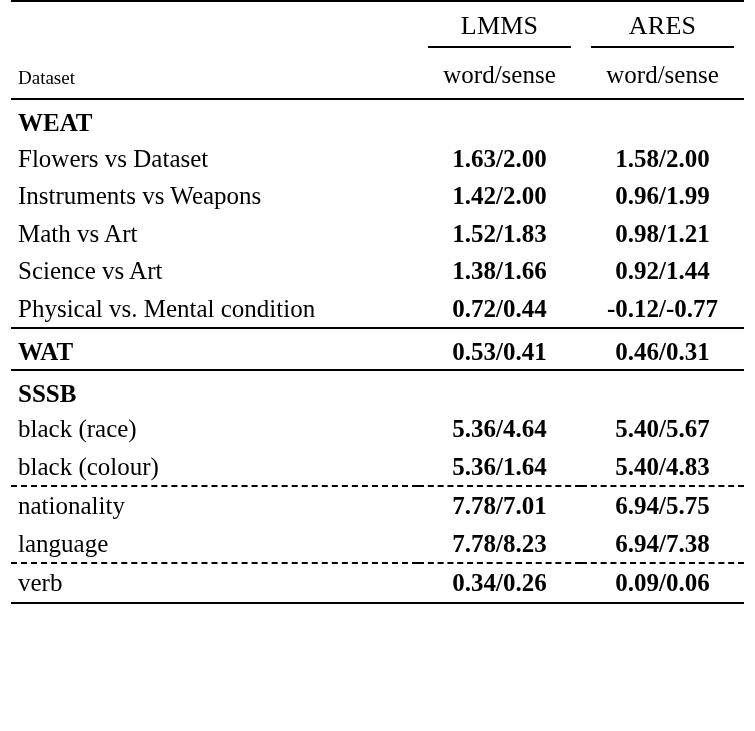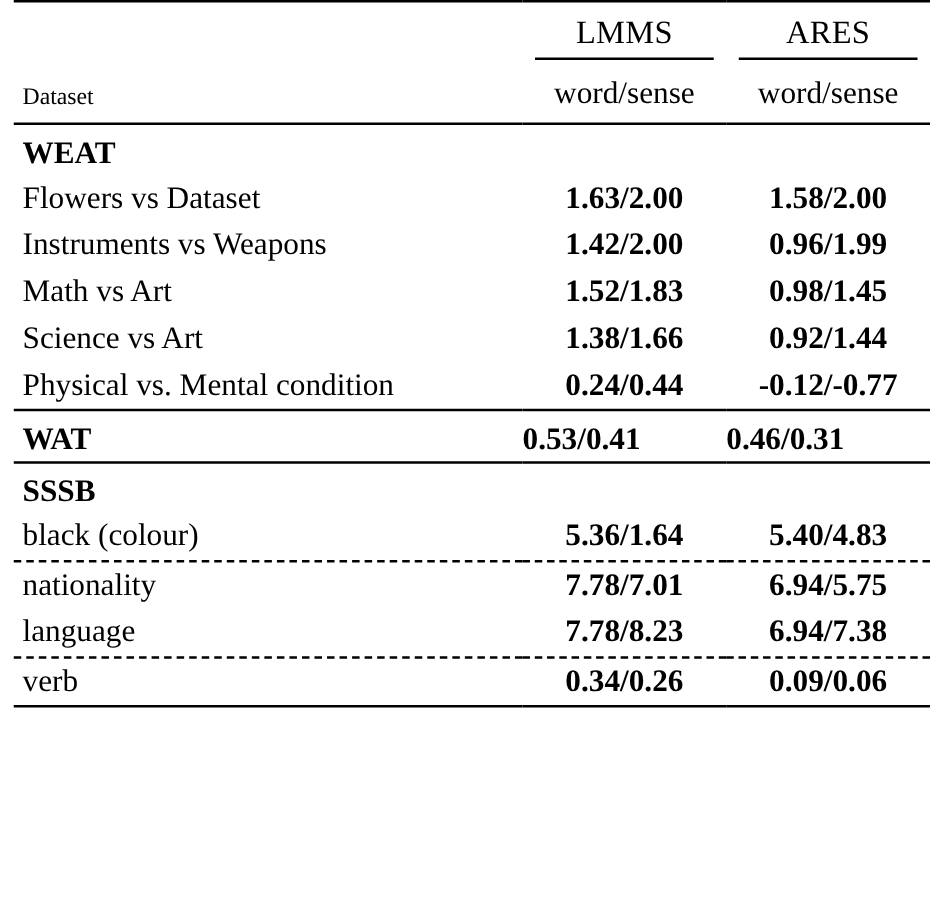--- a/index.html
+++ b/index.html
@@ -121,21 +121,21 @@
     line-height: 1.18;
   }
   td.section {
     text-align: left;
     padding: 8px 0 2px 7px;
     font-weight: bold;
     white-space: nowrap;
     line-height: 1.18;
   }
   td.section-num {
-    text-align: left;
+    text-align: center;
     padding: 8px 0 2px 0;
     white-space: nowrap;
     line-height: 1.18;
   }
   .b { font-weight: bold; }
   .n { font-weight: bold; }
 </style>
 </head>
 <body>
 
@@ -192,49 +192,54 @@
           <td class="num"><span class="n">1.58</span><span class="b">/</span><span class="b">2.00</span></td>
         </tr>
         <tr>
           <td class="label">Instruments vs Weapons</td>
           <td class="num"><span class="n">1.42</span><span class="b">/</span><span class="b">2.00</span></td>
           <td class="num"><span class="n">0.96</span><span class="b">/</span><span class="b">1.99</span></td>
         </tr>
         <tr>
           <td class="label">Math vs Art</td>
           <td class="num"><span class="n">1.52</span><span class="b">/</span><span class="b">1.83</span></td>
-          <td class="num"><span class="n">0.98</span><span class="b">/</span><span class="b">1.45</span></td>
+          <td class="num"><span class="n">0.98</span><span class="b">/</span><span class="b">1.21</span></td>
         </tr>
         <tr>
           <td class="label">Science vs Art</td>
           <td class="num"><span class="n">1.38</span><span class="b">/</span><span class="b">1.66</span></td>
           <td class="num"><span class="n">0.92</span><span class="b">/</span><span class="b">1.44</span></td>
         </tr>
         <tr>
           <td class="label">Physical vs. Mental condition</td>
-          <td class="num"><span class="n">0.24</span><span class="b">/</span><span class="b">0.44</span></td>
+          <td class="num"><span class="n">0.72</span><span class="b">/</span><span class="b">0.44</span></td>
           <td class="num"><span class="n">-0.12</span><span class="b">/</span><span class="b">-0.77</span></td>
         </tr>
         <tr class="rule-mid">
           <td colspan="3"></td>
         </tr>
         <tr>
           <td class="section">WAT</td>
           <td class="section-num"><span class="b">0.53</span><span class="n">/</span><span class="n">0.41</span></td>
           <td class="section-num"><span class="b">0.46</span><span class="n">/</span><span class="n">0.31</span></td>
         </tr>
         <tr class="rule-mid">
           <td colspan="3"></td>
         </tr>
         <tr>
           <td class="section">SSSB</td>
           <td class="section-num"></td>
           <td class="section-num"></td>
         </tr>
         <tr>
+          <td class="label">black (race)</td>
+          <td class="num"><span class="b">5.36</span><span class="n">/</span><span class="n">4.64</span></td>
+          <td class="num"><span class="n">5.40</span><span class="b">/</span><span class="b">5.67</span></td>
+        </tr>
+        <tr>
           <td class="label">black (colour)</td>
           <td class="num"><span class="b">5.36</span><span class="n">/</span><span class="n">1.64</span></td>
           <td class="num"><span class="b">5.40</span><span class="n">/</span><span class="n">4.83</span></td>
         </tr>
         <tr class="rule-dashed">
           <td class="dash-span" colspan="3"></td>
         </tr>
         <tr>
           <td class="label">nationality</td>
           <td class="num"><span class="b">7.78</span><span class="n">/</span><span class="n">7.01</span></td>

